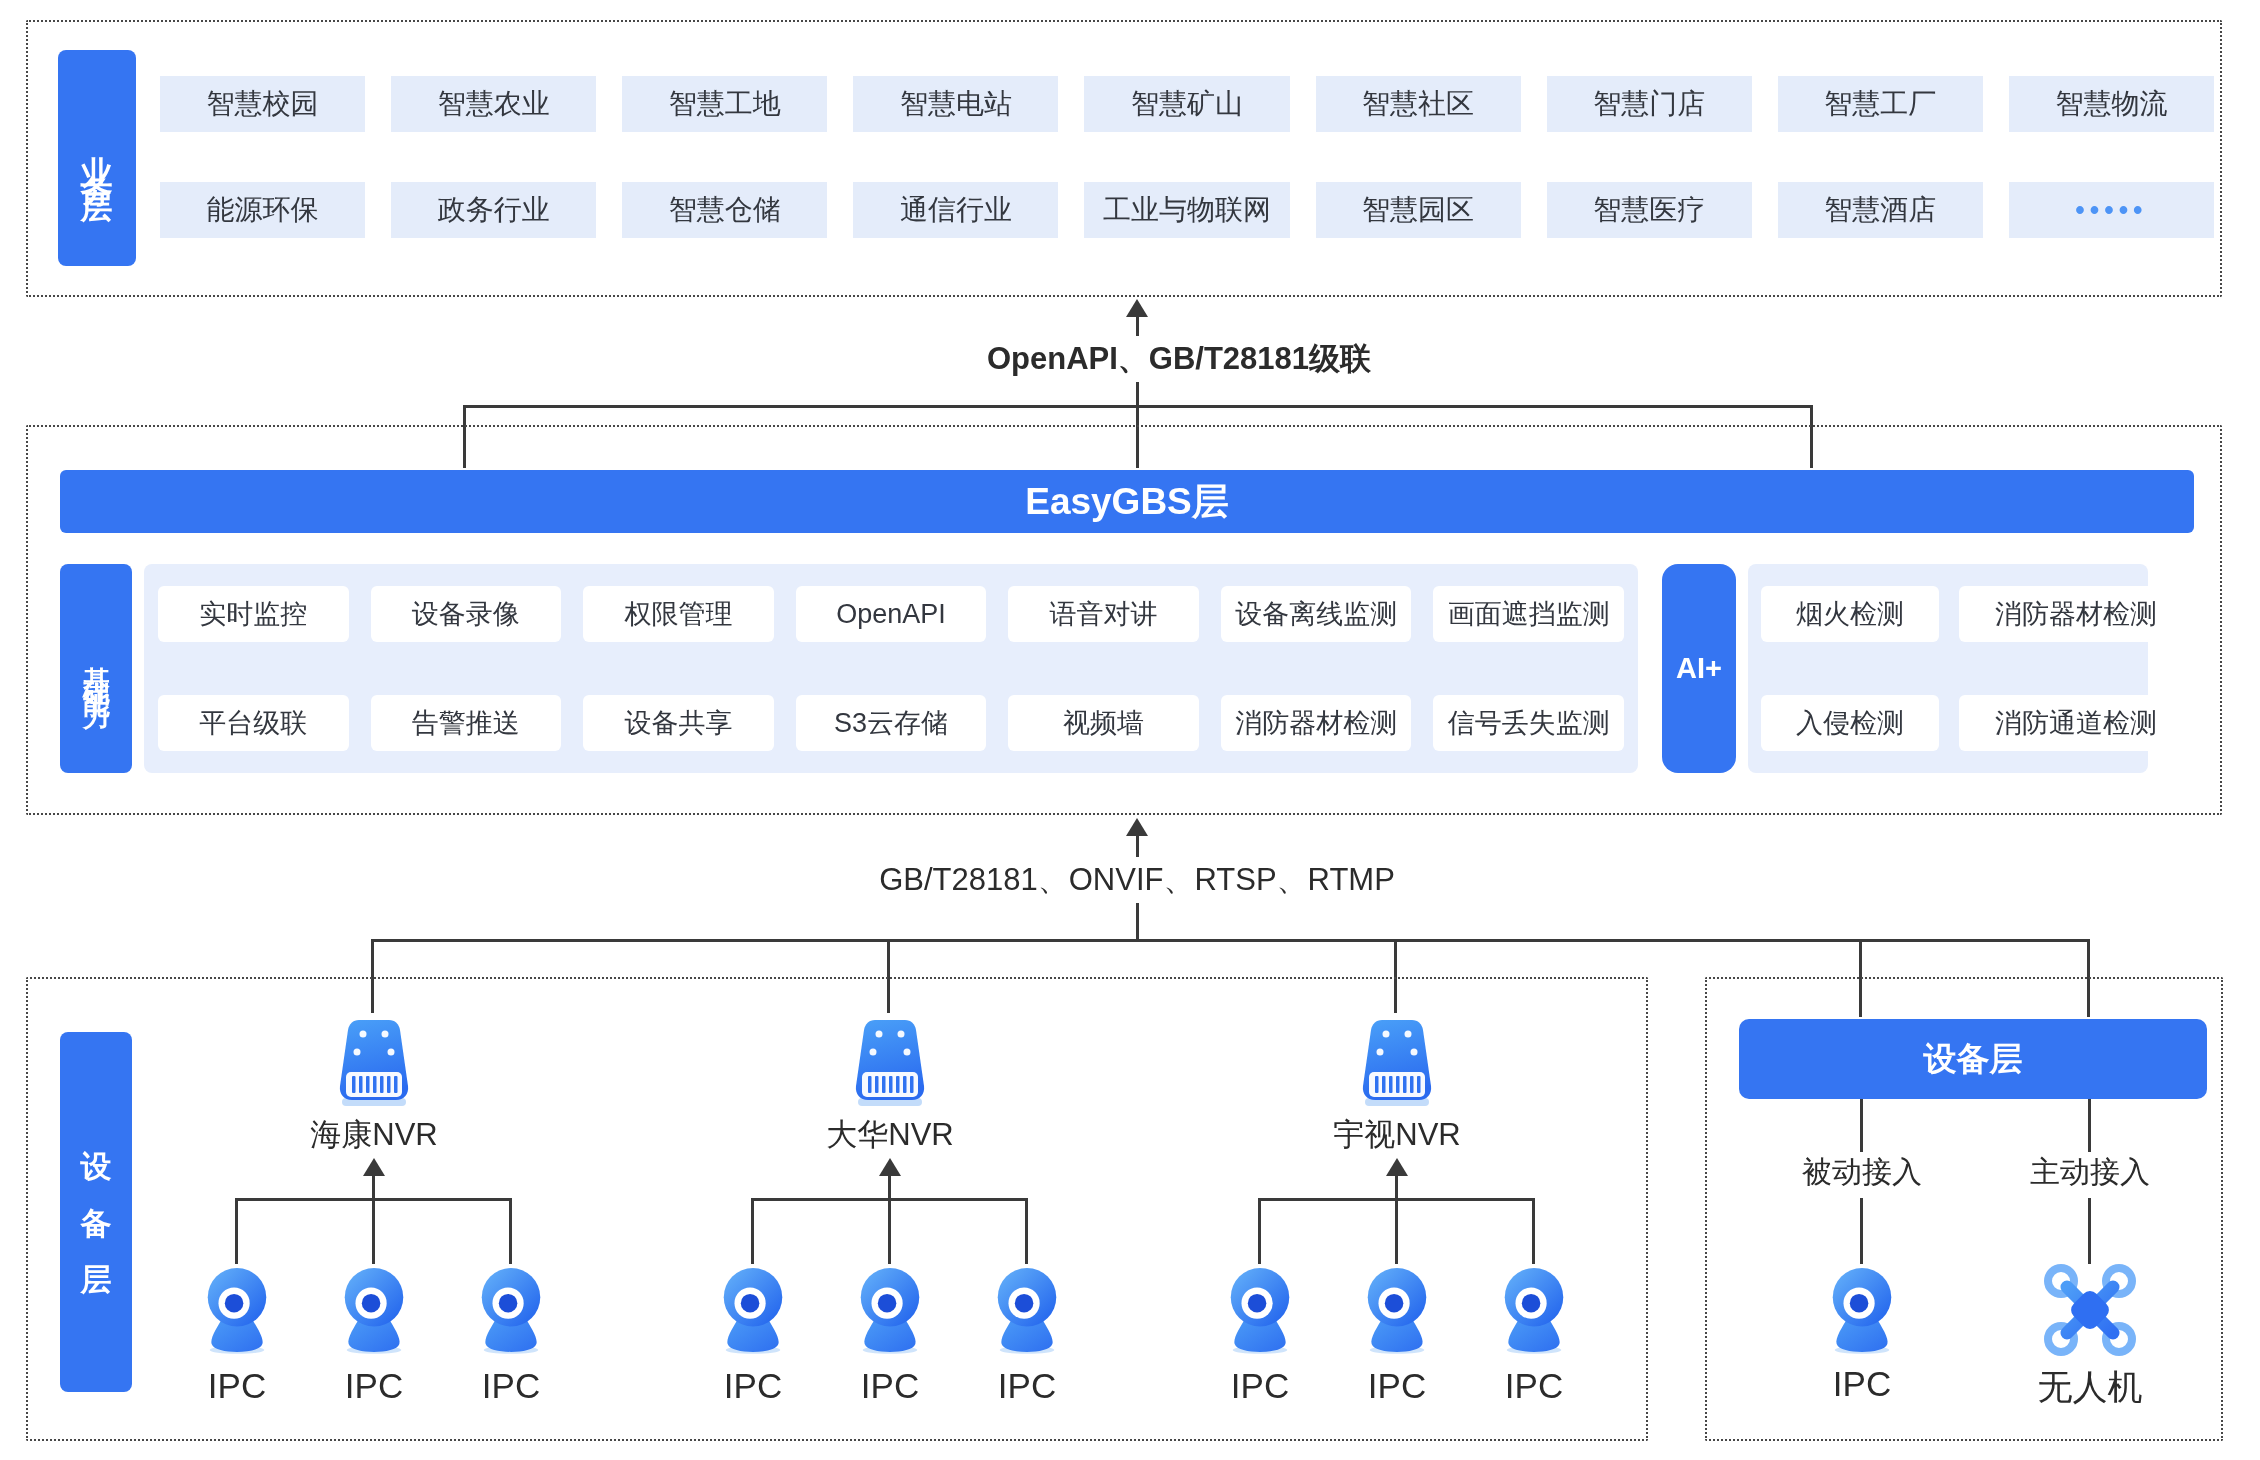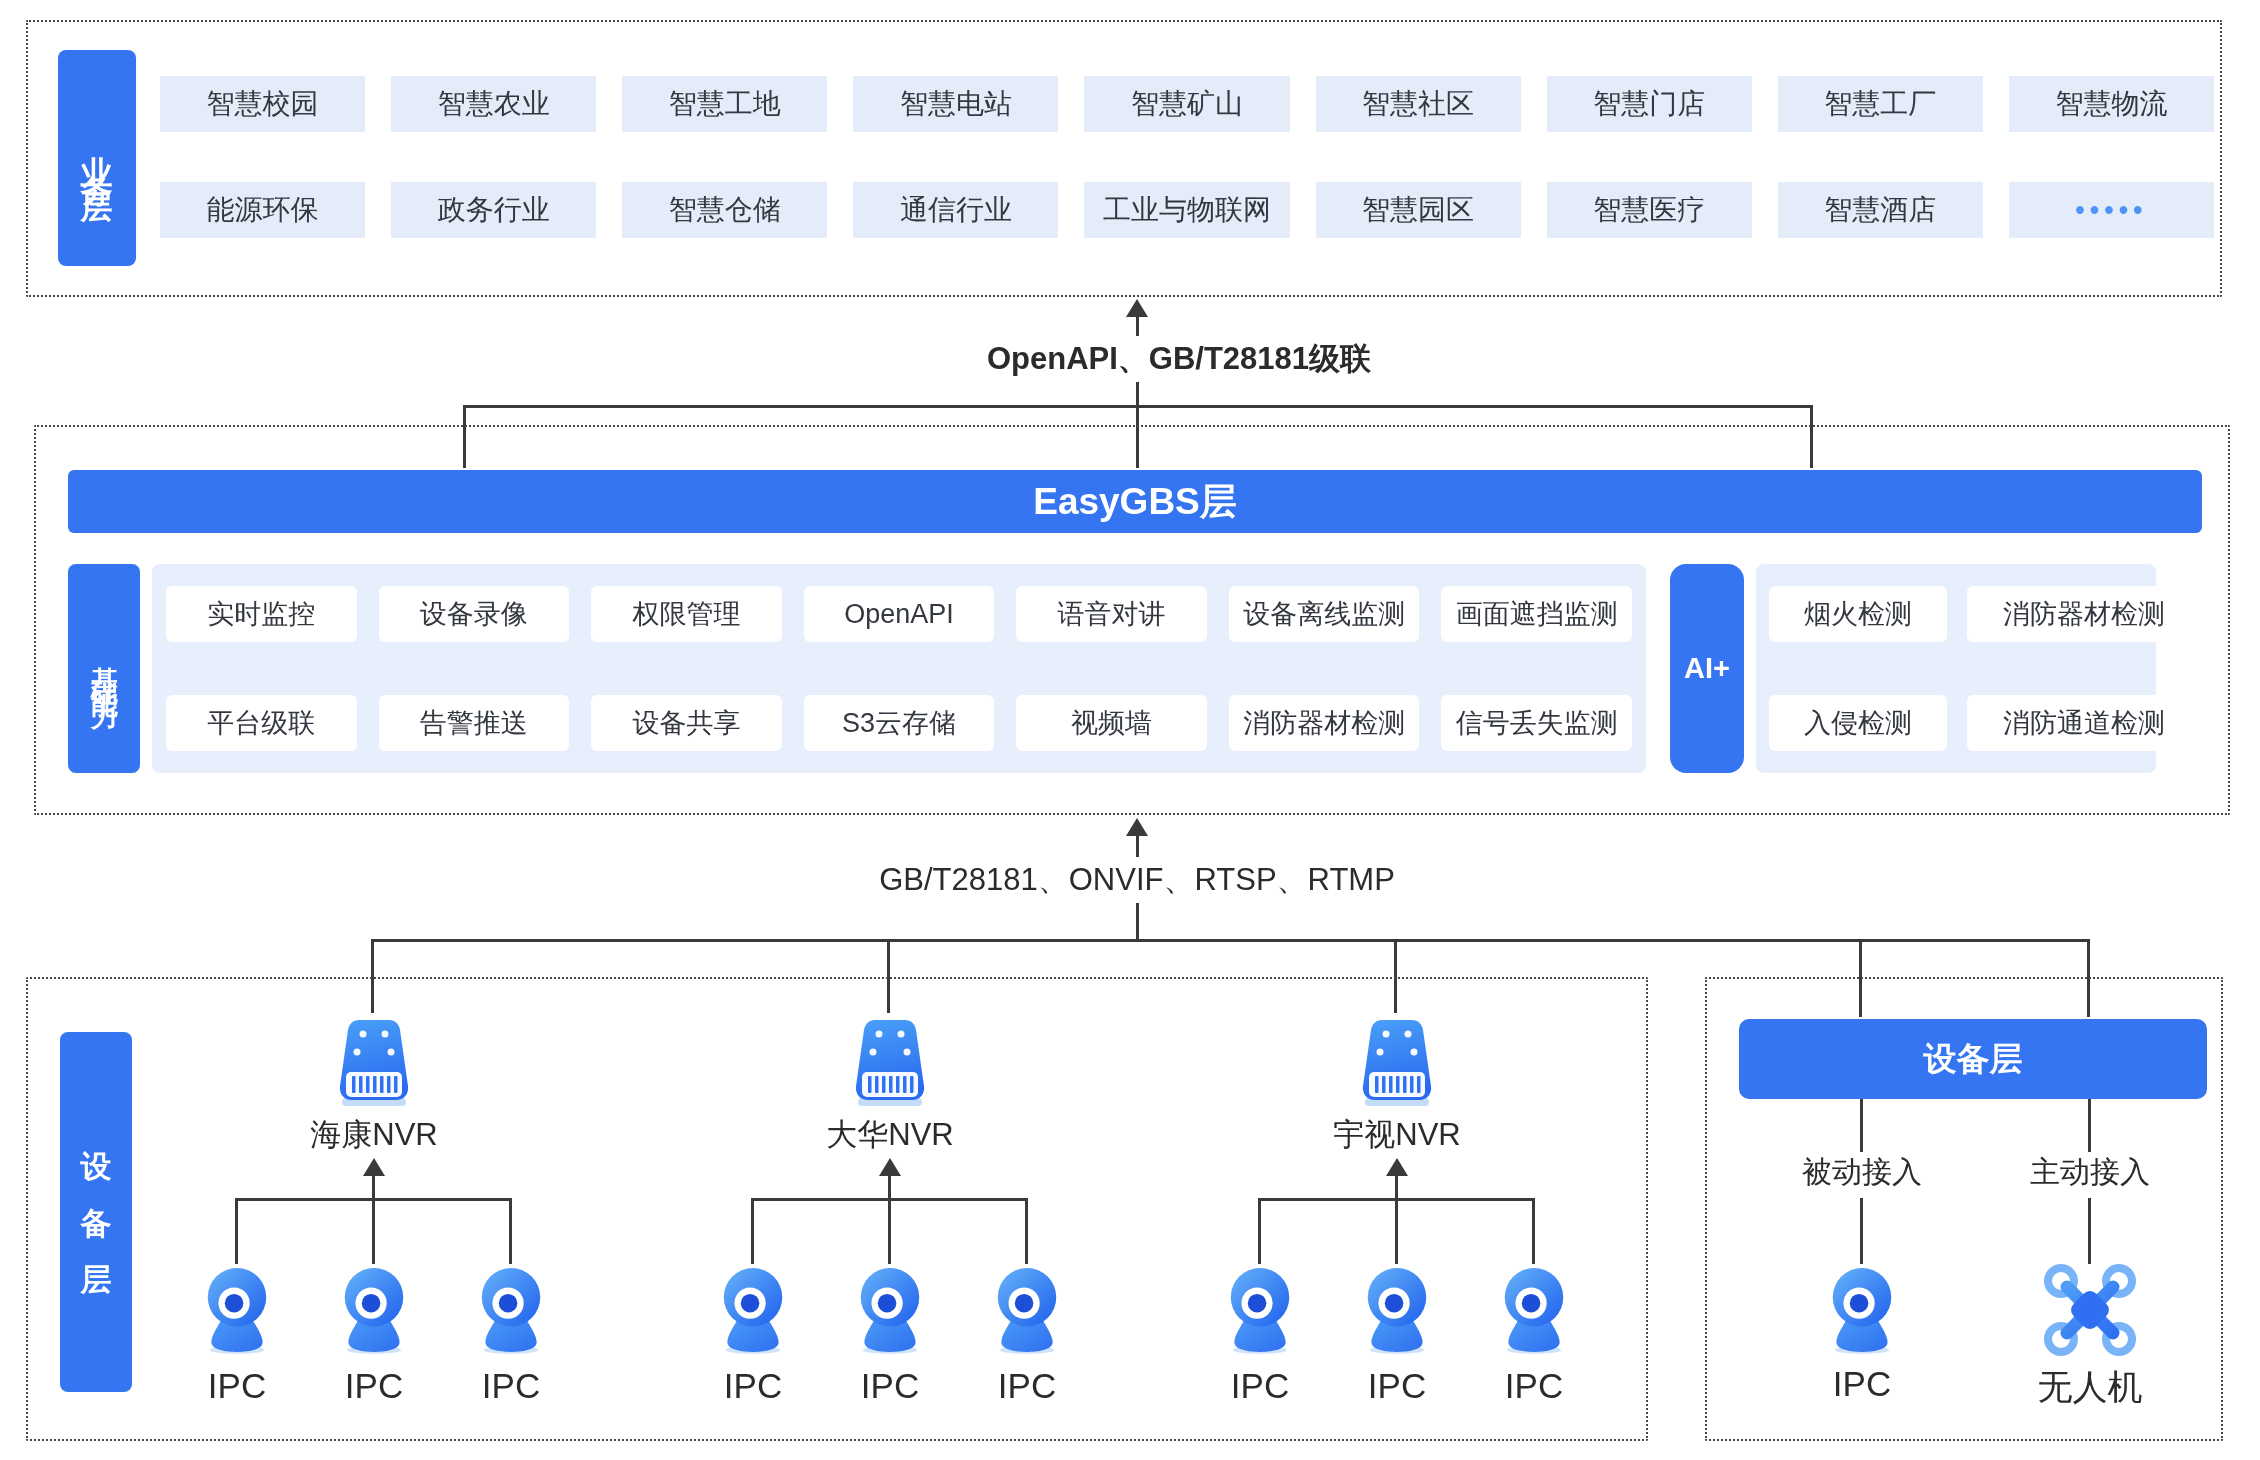--- a/index.html
+++ b/index.html
@@ -103,21 +103,21 @@
     </div>
   </div>
 
   <div class="arrow-up" style="left:1126px; top:299px;"></div>
   <div class="line" style="left:1136px; top:315px; width:3px; height:153px;"></div>
   <div class="line" style="left:463px; top:405px; width:1350px; height:3px;"></div>
   <div class="line" style="left:463px; top:405px; width:3px; height:63px;"></div>
   <div class="line" style="left:1810px; top:405px; width:3px; height:63px;"></div>
   <div class="proto-text" style="left:1179px; top:336px;font-weight:bold;">OpenAPI、GB/T28181级联</div>
 
-  <div class="dotted-box" style="left:34px; top:425px; width:2196px; height:390px;">
+  <div class="dotted-box" style="left:26px; top:425px; width:2196px; height:390px;">
     <div class="band" style="left:32px; top:43px; width:2134px; height:63px;">EasyGBS层</div>
 
     <div class="v-label base" style="left:32px; top:137px; width:72px; height:209px;">基础能力</div>
 
     <div class="panel left" style="left:116px; top:137px; width:1494px; height:209px;text-align:right;">
       <div class="cap-cell">实时监控</div>
       <div class="cap-cell">设备录像</div>
       <div class="cap-cell">权限管理</div>
       <div class="cap-cell">OpenAPI</div>
       <div class="cap-cell">语音对讲</div>

